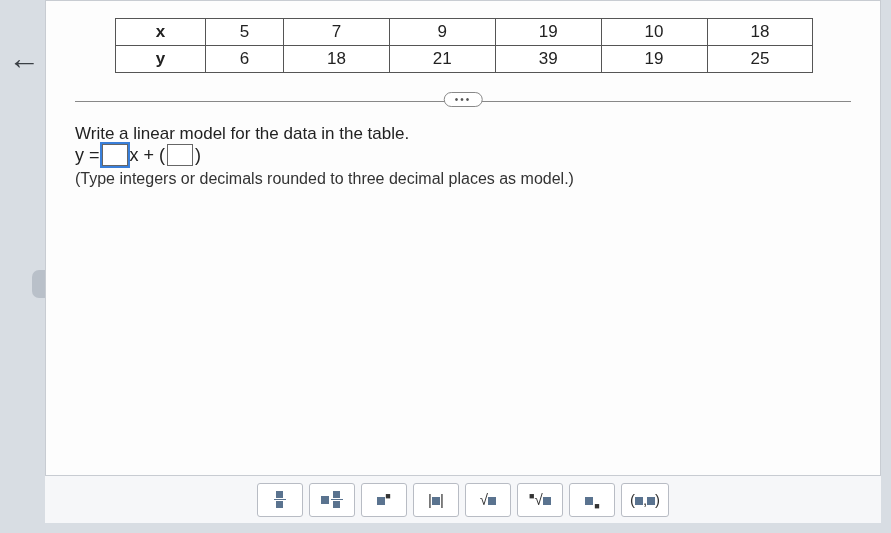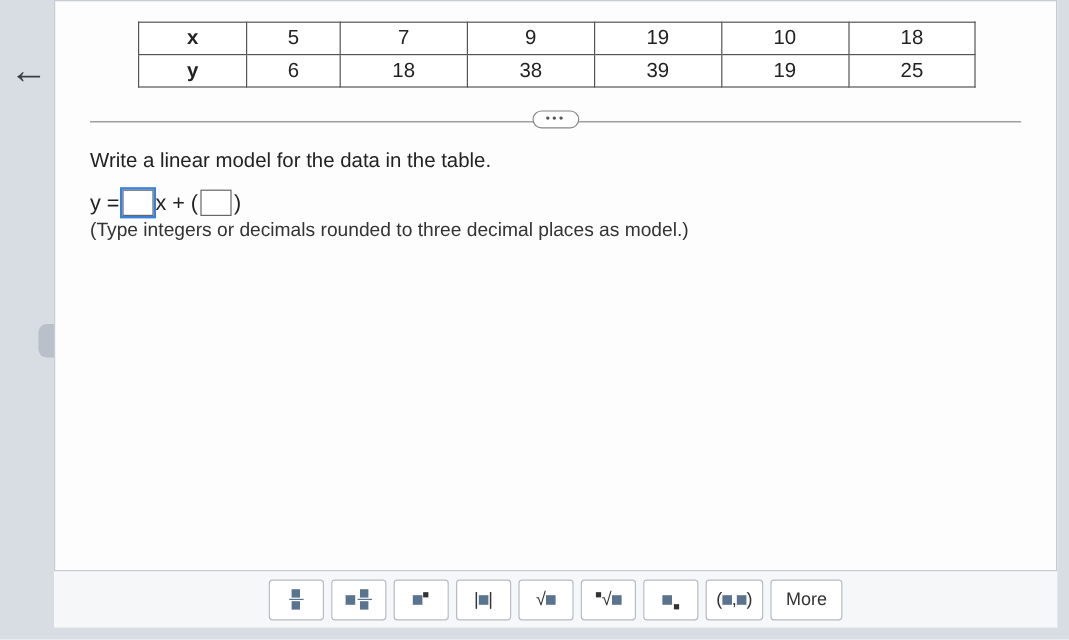--- a/index.html
+++ b/index.html
@@ -70,21 +70,20 @@
     border-radius: 10px;
     padding: 1px 10px;
     font-size: 10px;
     color: #555;
     letter-spacing: 2px;
     cursor: pointer;
   }
   .instruct {
     font-size: 17px;
     color: #222;
-    margin-bottom: 14px;
   }
   .equation {
     font-size: 18px;
     color: #222;
     margin-bottom: 4px;
     display: flex;
     align-items: center;
     gap: 2px;
   }
   .answer-box {
@@ -171,21 +170,21 @@
       <td>7</td>
       <td>9</td>
       <td>19</td>
       <td>10</td>
       <td>18</td>
     </tr>
     <tr>
       <td class="hdr">y</td>
       <td>6</td>
       <td>18</td>
-      <td>38</td>
+      <td>21</td>
       <td>39</td>
       <td>19</td>
       <td>25</td>
     </tr>
   </tbody>
     </table>
 
   <div class="divider-wrap">
     <hr class="divider-line">
     <div class="more-pill">•••</div>
@@ -234,14 +233,13 @@
   </div>
   <div class="tool-btn">
     <span><span class="sup">■</span>√<span class="fsq"></span></span>
   </div>
   <div class="tool-btn">
     <span><span class="fsq"></span><span class="sub">■</span></span>
   </div>
   <div class="tool-btn">
     <span>(<span class="fsq"></span>,<span class="fsq"></span>)</span>
   </div>
-  <div class="tool-btn more-btn">More</div>
 </div>
 
 </body></html>

